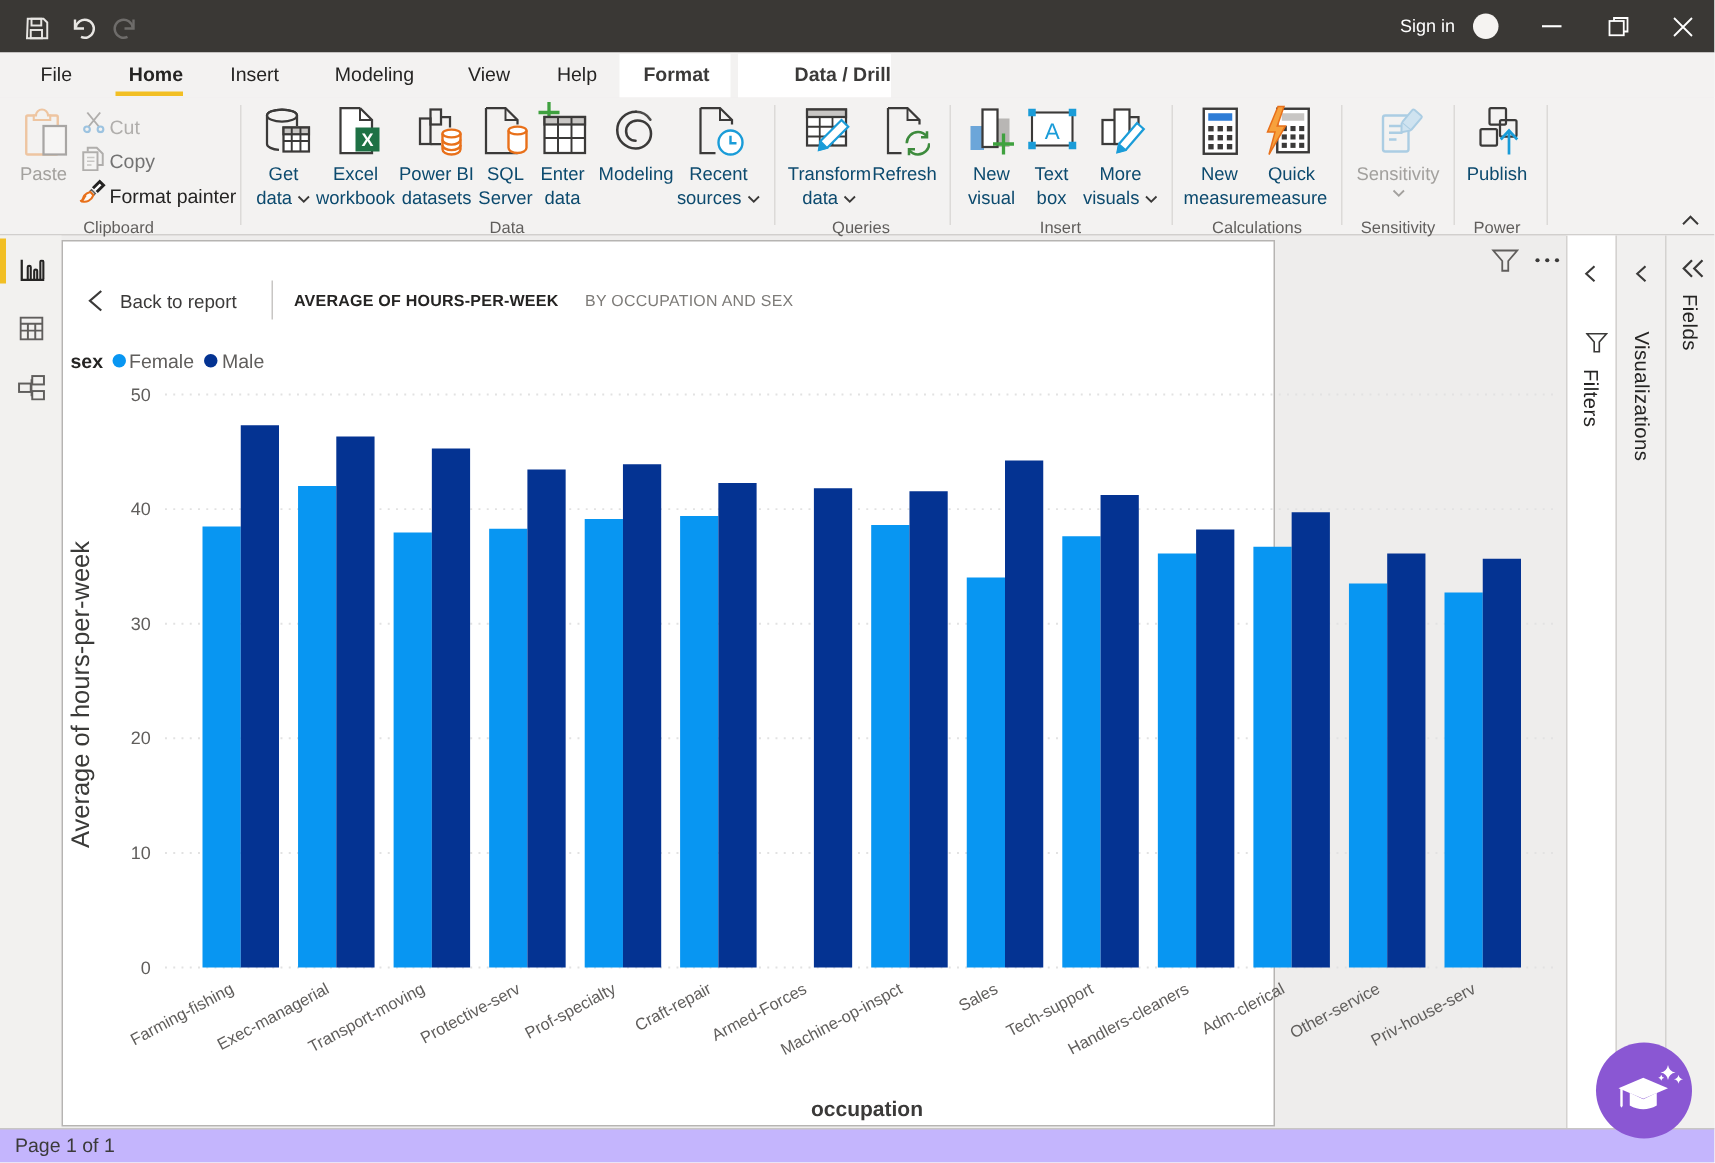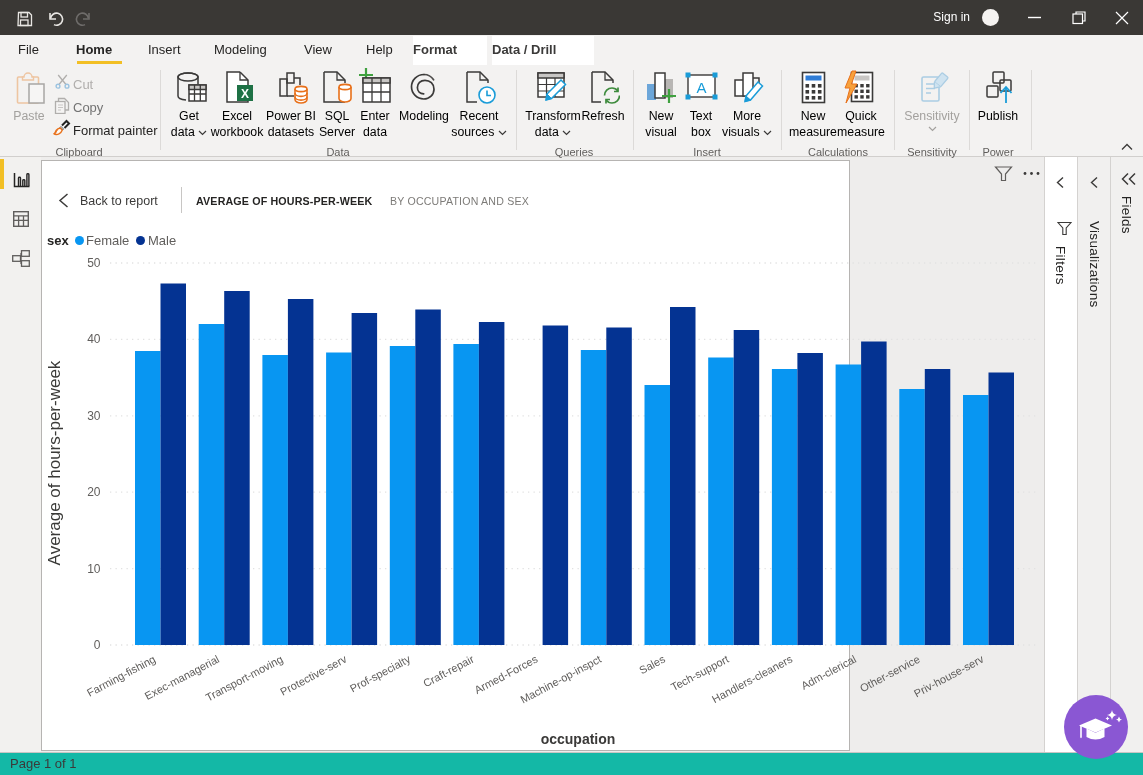--- a/index.html
+++ b/index.html
@@ -7,42 +7,42 @@
   body { font-family:"Liberation Sans", sans-serif; position:relative; background:#eeedec; }
   .abs { position:absolute; }
   
   #titlebar { position:absolute; left:0; top:0; width:1143px; height:35px; background:#3a3835; }
   #titlebar .ttl { position:absolute; left:152px; top:0; height:35px; line-height:35px; color:#ffffff; font-size:12px; font-weight:normal; letter-spacing:-0.2px; }
   #searchbox { position:absolute; left:364px; top:5px; width:467px; height:24px; background:#cccbca; border-radius:2px; }
   #searchbox span { position:absolute; left:46px; top:0; line-height:24px; font-size:13px; color:#201f1e; }
   #signin { position:absolute; right:173px; top:0; height:35px; line-height:35px; color:#ffffff; font-size:12px; }
   
   #menubar { position:absolute; left:0; top:35px; width:1143px; height:30px; background:#f3f2f1; }
-  .menuitem { position:absolute; top:0; height:30px; line-height:30px; font-size:13px; color:#252423; text-align:left; }
+  .menuitem { position:absolute; top:0; height:30px; line-height:30px; font-size:13px; color:#252423; text-align:right; }
   .ctxbox { position:absolute; top:1px; height:29px; background:#ffffff; }
   #homeline { position:absolute; left:77px; top:26px; width:45px; height:3px; background:#f2bf24; }
   
   #ribbon { position:absolute; left:0; top:65px; width:1143px; height:92px; background:#f3f2f1; border-bottom:1px solid #d1cfcd; }
   .rsep { position:absolute; top:5px; height:80px; width:1px; background:#dcdad8; }
   .glabel { position:absolute; top:81px; font-size:11px; color:#605e5c; text-align:center; width:120px; }
-  .rlbl { position:absolute; font-size:12.3px; color:#000000; text-align:center; width:90px; line-height:16px; }
+  .rlbl { position:absolute; font-size:12.3px; color:#0c4a6e; text-align:center; width:90px; line-height:16px; }
   .rlbl.gray { color:#a3a19e; }
   .smlbl { position:absolute; font-size:13px; color:#252423; line-height:15px; }
   .icon { position:absolute; }
   
   #sidebar { position:absolute; left:0; top:157px; width:41px; height:595px; background:#f2f1ef; }
   #yellowbar { position:absolute; left:0; top:159px; width:4px; height:30px; background:#f2bf24; }
   #canvas { position:absolute; left:41px; top:160px; width:809px; height:591px; background:#ffffff; border:1px solid #b6b4b2; }
   .panel { position:absolute; top:157px; height:595px; }
   #p-filters { left:1044px; width:33px; background:#ffffff; border-left:1px solid #d4d2d0; }
   #p-viz { left:1077px; width:33px; background:#f1f0ef; border-left:1px solid #d4d2d0; }
   #p-fields { left:1110px; width:33px; background:#f1f0ef; border-left:1px solid #d4d2d0; }
   .vtext { position:absolute; writing-mode:vertical-rl; font-size:13.5px; color:#252423; letter-spacing:0.3px; }
   
-  #statusbar { position:absolute; left:0; top:752px; width:1143px; height:23px; background:#14b8a6; border-top:1px solid #c8c6c4; font-size:13px; color:#3b3a39; line-height:22px; padding-left:10px; }
+  #statusbar { position:absolute; left:0; top:752px; width:1143px; height:23px; background:#c4b5fd; border-top:1px solid #c8c6c4; font-size:13px; color:#3b3a39; line-height:22px; padding-left:10px; }
   
   .hdrtxt { position:absolute; font-size:12.5px; color:#3b3a39; }
 </style>
 </head>
 <body>
 
 <div id="titlebar">
   <svg class="abs" style="left:16px;top:10px" width="18" height="18" viewBox="0 0 18 18">
     <path d="M2.5 2.5 h10.5 l2.5 2.5 v10.5 h-13.5 z" fill="none" stroke="#e8e6e3" stroke-width="1.3"></path>
     <rect x="5" y="2.5" width="6.5" height="4.5" fill="none" stroke="#e8e6e3" stroke-width="1.3"></rect>

